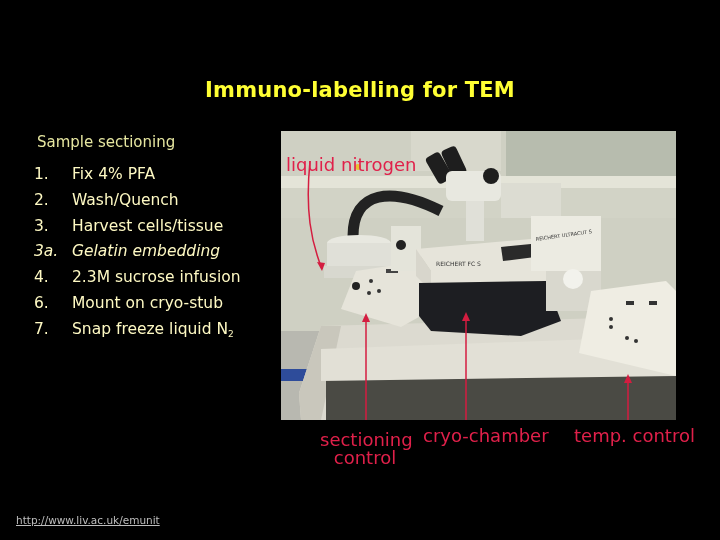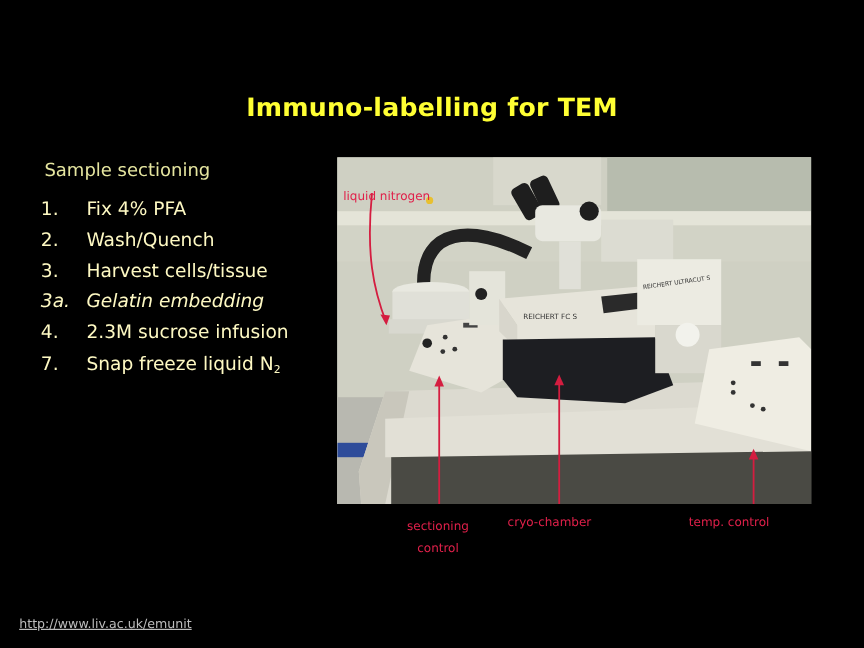--- a/index.html
+++ b/index.html
@@ -12,36 +12,37 @@
   .steps li { color:#fef9c3; font-size:15.5px; height:25.8px; line-height:25.8px; white-space:nowrap; }
   .steps li .num { display:inline-block; width:38px; }
   .steps li.italic { font-style:italic; }
   .steps sup { font-size:9px; vertical-align:7px; }
   .steps sub { font-size:9px; vertical-align:-3px; }
 
   .photo { position:absolute; left:281px; top:131px; width:395px; height:289px; overflow:hidden;
            background:linear-gradient(180deg,#c9cbbd 0%,#d6d7c9 40%,#bfbfb3 100%); }
   .photo svg { display:block; }
 
-  .callout { position:absolute; color:#e0204a; font-size:10px; line-height:18px; text-align:center; white-space:nowrap; }
+  .callout { position:absolute; color:#e0204a; font-size:18px; line-height:18px; text-align:center; white-space:nowrap; }
   .url { position:absolute; left:16px; top:514px; color:#bdbdbd; font-size:10.5px;text-decoration:underline; }
 </style>
 </head>
 <body>
 
 <div class="title">Immuno-labelling for TEM</div>
 
 <div class="subhead">Sample sectioning</div>
 
 <ul class="steps">
   <li><span class="num">1.</span><span>Fix 4% PFA</span></li>
   <li><span class="num">2.</span><span>Wash/Quench</span></li>
   <li><span class="num">3.</span><span>Harvest cells/tissue</span></li>
   <li class="italic"><span class="num">3a.</span><span>Gelatin embedding</span></li>
   <li><span class="num">4.</span><span>2.3M sucrose infusion</span></li>
+  <li><span class="num">6.</span><span>Mount on cryo-stub</span></li>
   <li><span class="num">7.</span><span>Snap freeze liquid N</span><sub>2</sub></li>
 </ul>
 
 <div class="photo">
   <svg width="395" height="289" viewBox="0 0 395 289" xmlns="http://www.w3.org/2000/svg">
 
     <rect x="0" y="0" width="395" height="289" fill="#cfd0c3"></rect>
     <rect x="225" y="0" width="170" height="45" fill="#b7bcae"></rect>
     <rect x="130" y="0" width="90" height="40" fill="#d8d8cc"></rect>
     <rect x="0" y="45" width="395" height="12" fill="#e4e4d8"></rect>

